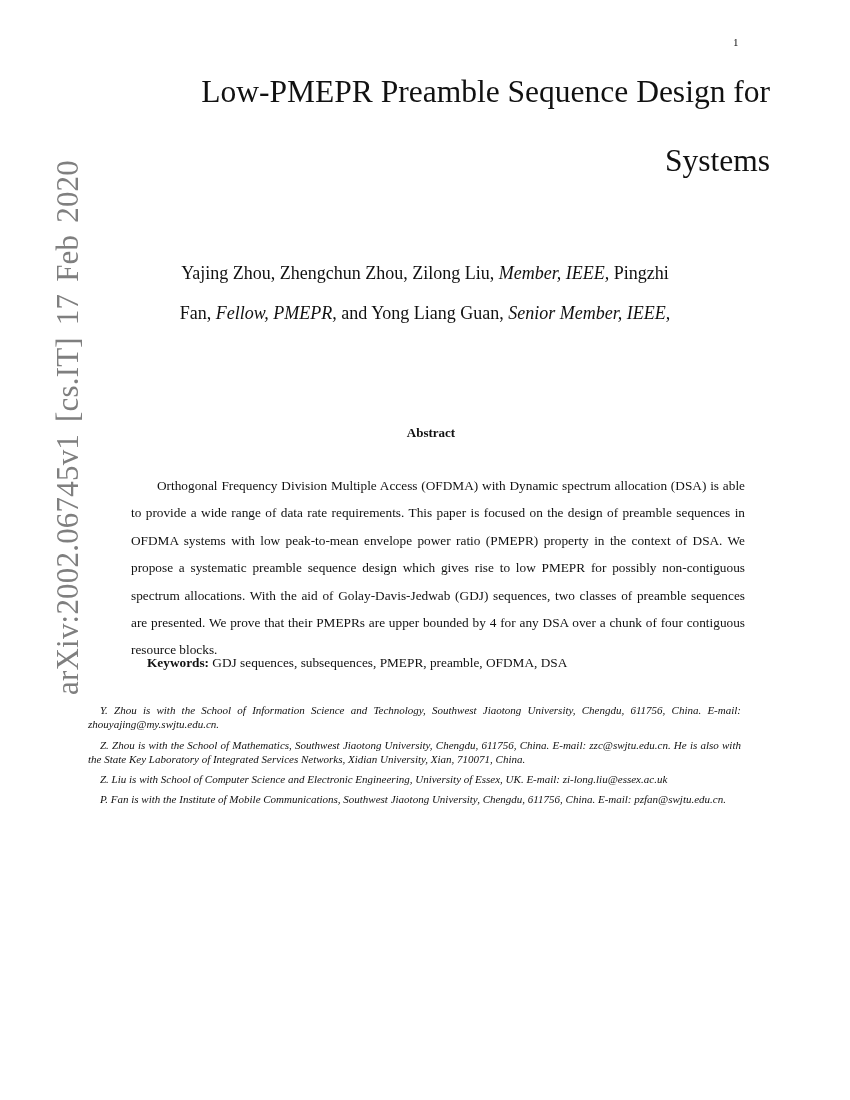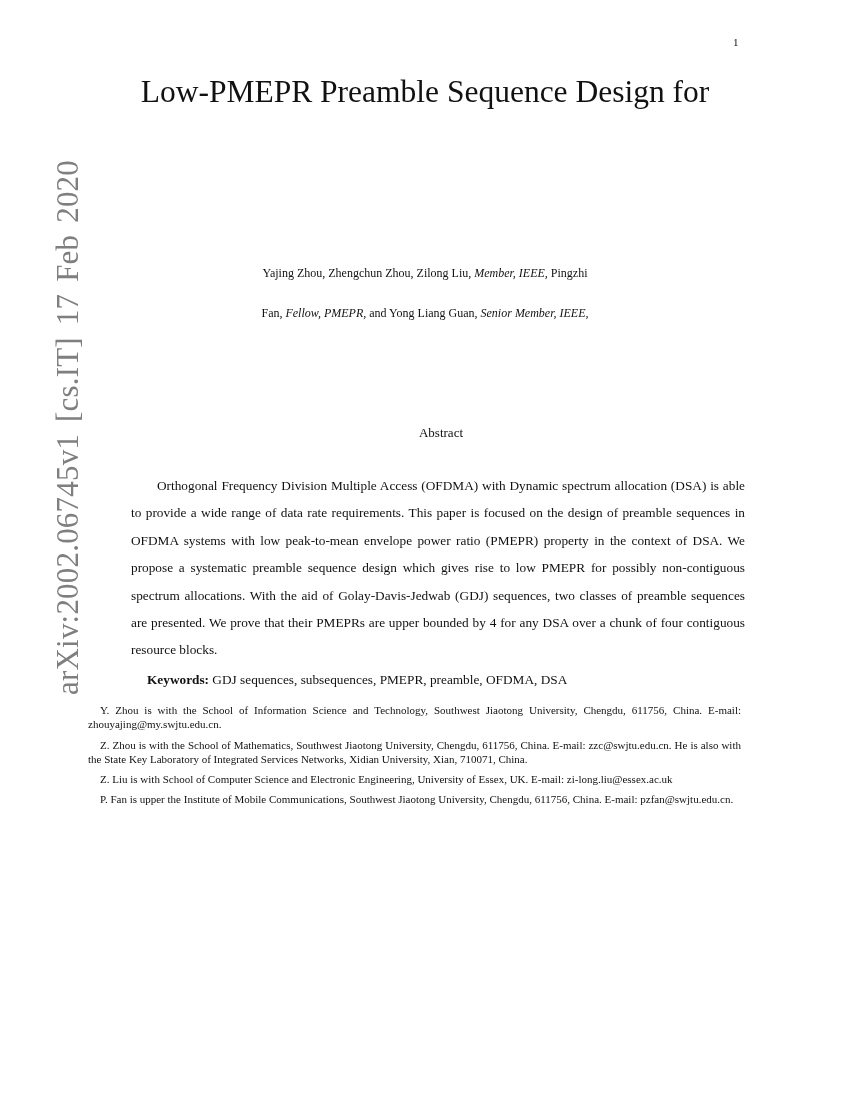--- a/index.html
+++ b/index.html
@@ -31,98 +31,100 @@
       font-size: 31px;
       color: #7f7f7f;
       letter-spacing: 0.2px;
       word-spacing: 4px;
     }
     .title {
       position: absolute;
       top: 57px;
       left: 80px;
       width: 690px;
-      text-align: center;
+      text-align: right;
       font-size: 31.5px;
       line-height: 69px;
     }
     .title div { white-space: nowrap; }
     .authors {
       position: absolute;
       top: 253px;
       left: 80px;
       width: 690px;
       text-align: center;
-      font-size: 12px;
+      font-size: 18px;
       line-height: 40px;
     }
     .authors div { white-space: nowrap; }
     .authors i { font-style: italic; }
     .abstract-heading {
       position: absolute;
       top: 425px;
-      left: 96px;
+      left: 86px;
       width: 690px;
       text-align: center;
-      font-weight: normal;
+      font-weight: bold;
       font-size: 13px;
     }
     .abstract-body {
       position: absolute;
       top: 462px;
       left: 121px;
       width: 614px;
       font-size: 13.3px;
       line-height: 27.4px;
       text-align: justify;
       text-indent: 26px;
       margin: 10px;
     }
     .keywords {
       position: absolute;
-      top: 672px;
+      top: 655px;
       left: 147px;
       font-size: 13.3px;
       white-space: nowrap;
     }
     .keywords b { font-weight: bold; }
     .footnotes {
       position: absolute;
       top: 703px;
       left: 88px;
       width: 653px;
       font-size: 11px;
       line-height: 14.3px;
+      font-style: italic;
     }
     .footnote {
       margin: 0 0 6px 0;
       text-indent: 12px;
       text-align: justify;
     }
   </style>
 </head>
 <body>
 
 <div class="page-number">1</div>
 
 <div class="arxiv-stamp">arXiv:2002.06745v1  [cs.IT]  17 Feb 2020</div>
 
 <div class="title">
   <div>Low-PMEPR Preamble Sequence Design for</div>
+  <div>Systems</div>
 </div>
 
 <div class="authors">
   <div><span>Yajing Zhou, Zhengchun Zhou, Zilong Liu, </span><i>Member, IEEE,</i><span> Pingzhi</span></div>
   <div><span>Fan, </span><i>Fellow, PMEPR,</i><span> and Yong Liang Guan, </span><i>Senior Member, IEEE,</i></div>
 </div>
 
 <div class="abstract-heading">Abstract</div>
 
 <p class="abstract-body">Orthogonal Frequency Division Multiple Access (OFDMA) with Dynamic spectrum allocation (DSA) is able to provide a wide range of data rate requirements. This paper is focused on the design of preamble sequences in OFDMA systems with low peak-to-mean envelope power ratio (PMEPR) property in the context of DSA. We propose a systematic preamble sequence design which gives rise to low PMEPR for possibly non-contiguous spectrum allocations. With the aid of Golay-Davis-Jedwab (GDJ) sequences, two classes of preamble sequences are presented. We prove that their PMEPRs are upper bounded by 4 for any DSA over a chunk of four contiguous resource blocks.</p>
 
 <div class="keywords"><b>Keywords:</b><span> GDJ sequences, subsequences, PMEPR, preamble, OFDMA, DSA</span></div>
 
 <div class="footnotes">
   <p class="footnote">Y. Zhou is with the School of Information Science and Technology, Southwest Jiaotong University, Chengdu, 611756, China. E-mail: zhouyajing@my.swjtu.edu.cn.</p>
   <p class="footnote">Z. Zhou is with the School of Mathematics, Southwest Jiaotong University, Chengdu, 611756, China. E-mail: zzc@swjtu.edu.cn. He is also with the State Key Laboratory of Integrated Services Networks, Xidian University, Xian, 710071, China.</p>
   <p class="footnote">Z. Liu is with School of Computer Science and Electronic Engineering, University of Essex, UK. E-mail: zi-long.liu@essex.ac.uk</p>
-  <p class="footnote">P. Fan is upper the Institute of Mobile Communications, Southwest Jiaotong University, Chengdu, 611756, China. E-mail: pzfan@swjtu.edu.cn.</p>
+  <p class="footnote">P. Fan is with the Institute of Mobile Communications, Southwest Jiaotong University, Chengdu, 611756, China. E-mail: pzfan@swjtu.edu.cn.</p>
 </div>
 
 </body></html>

